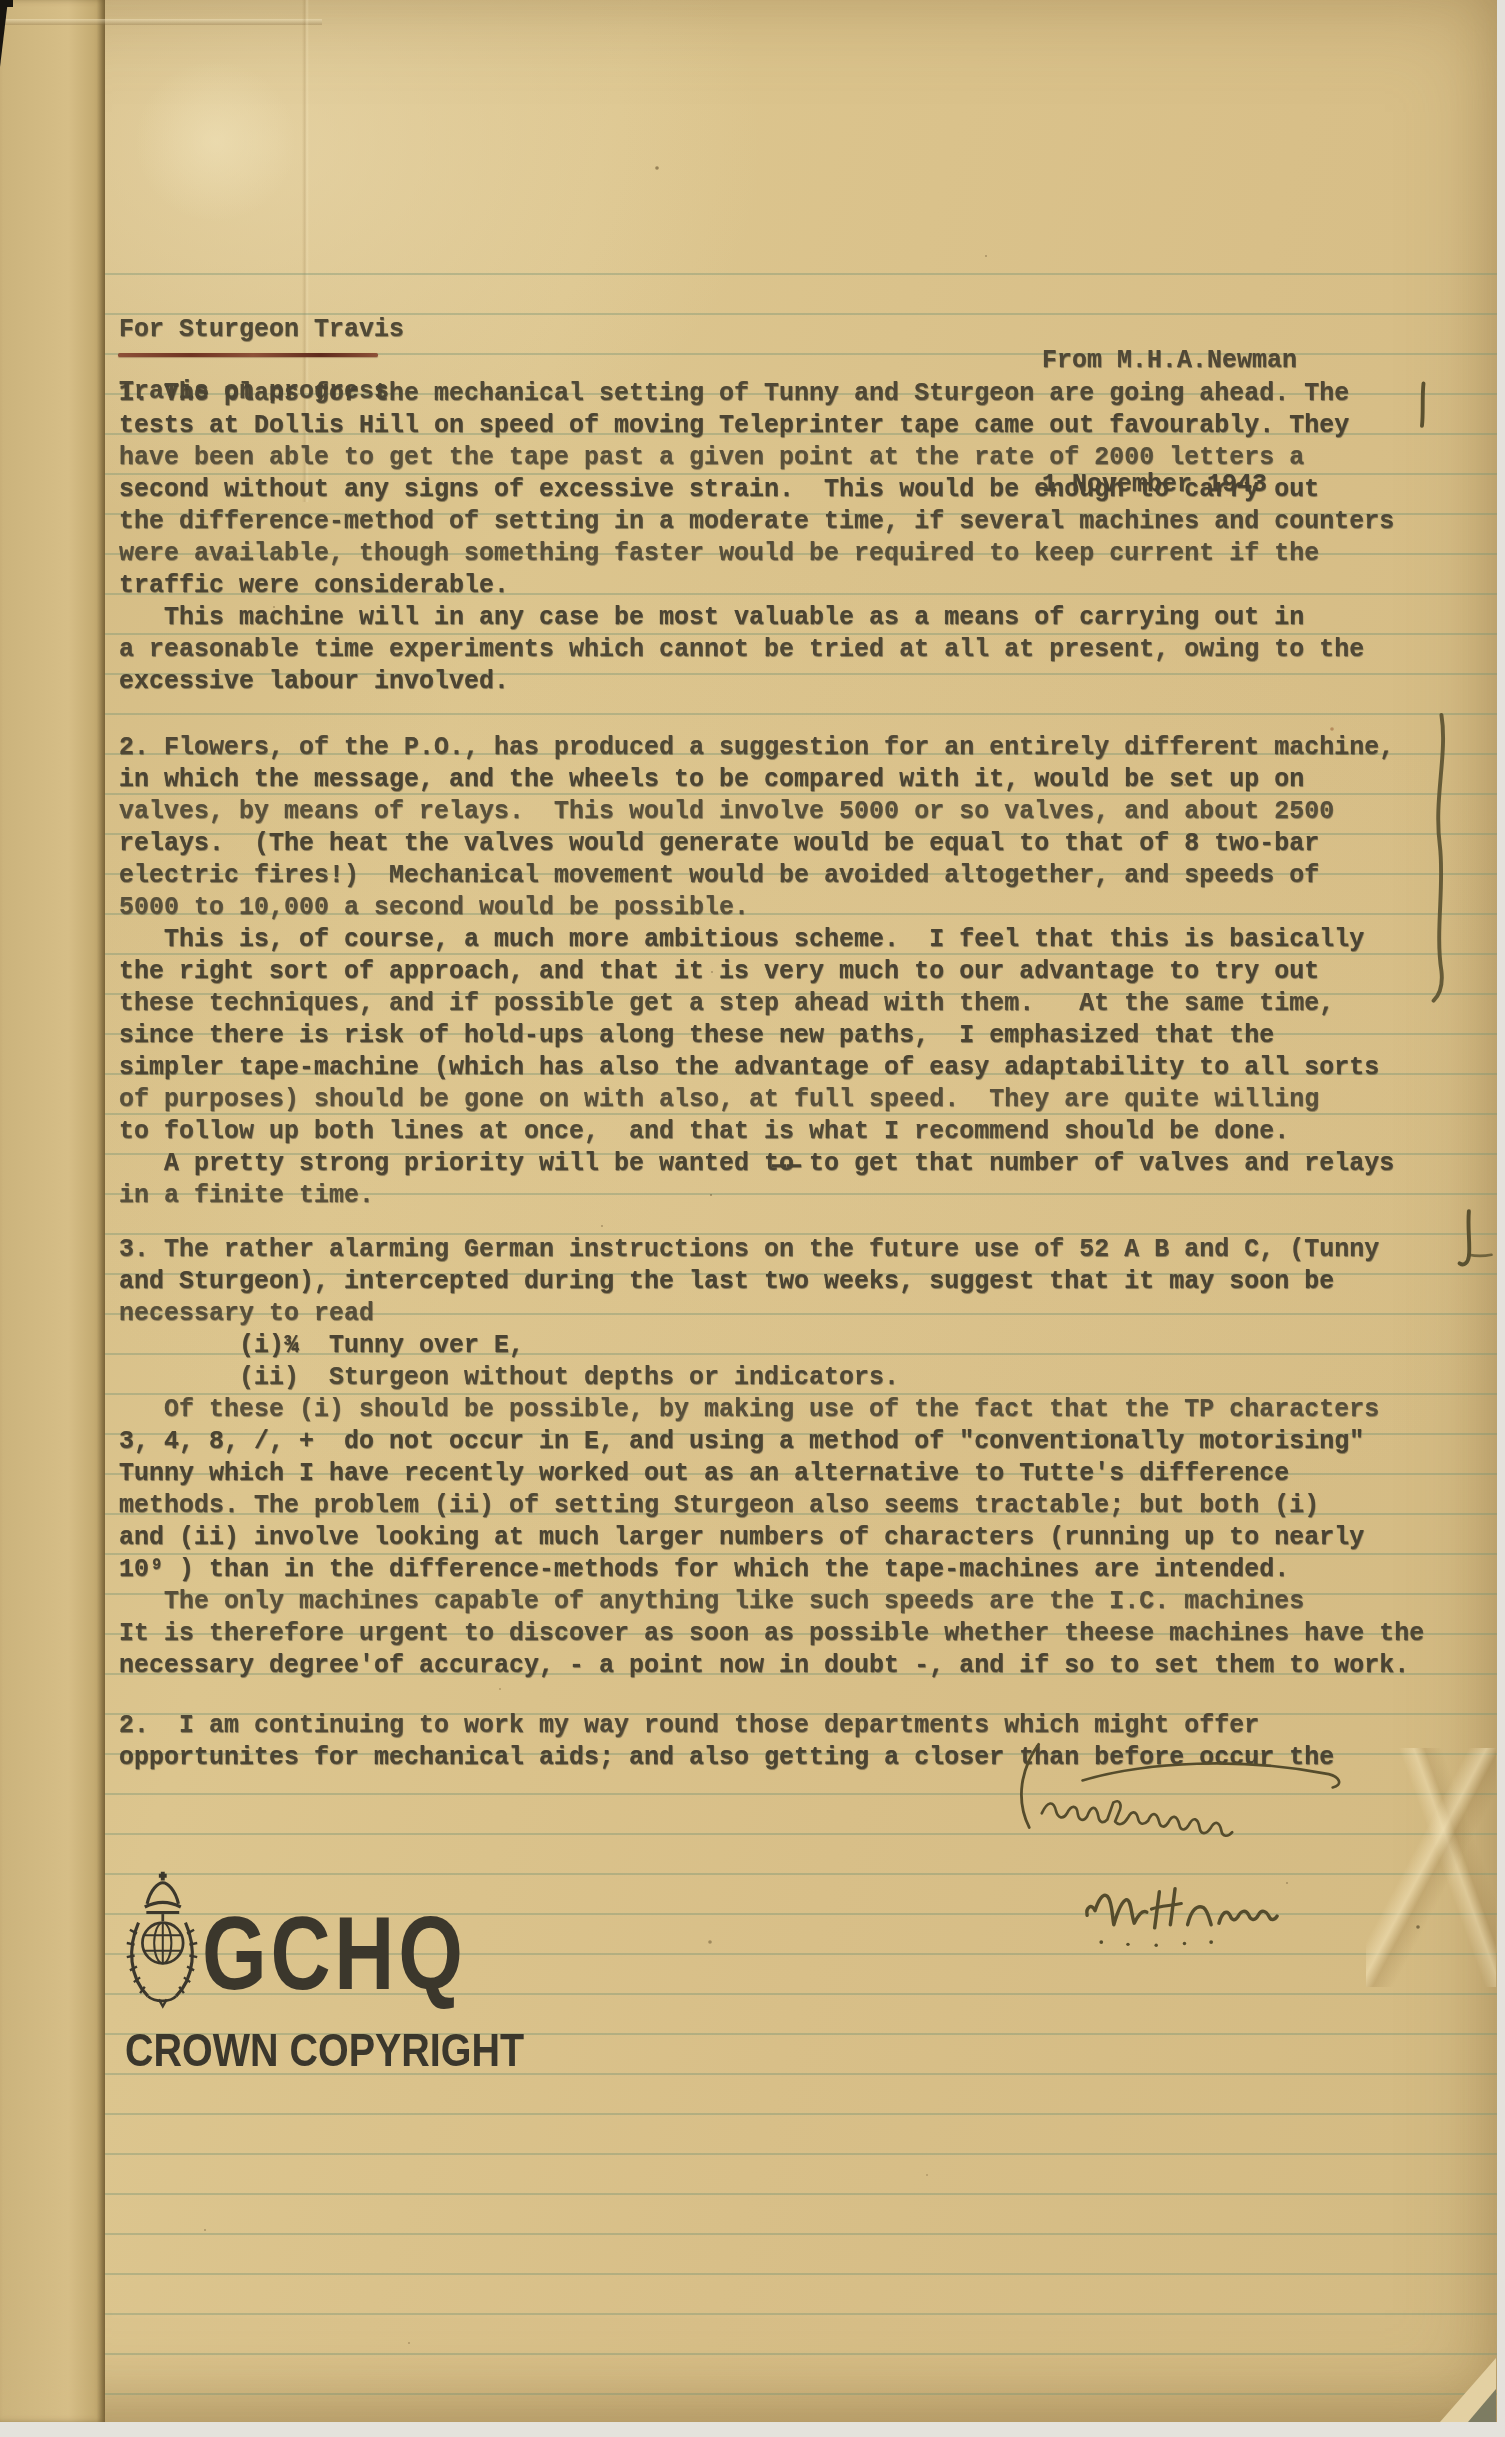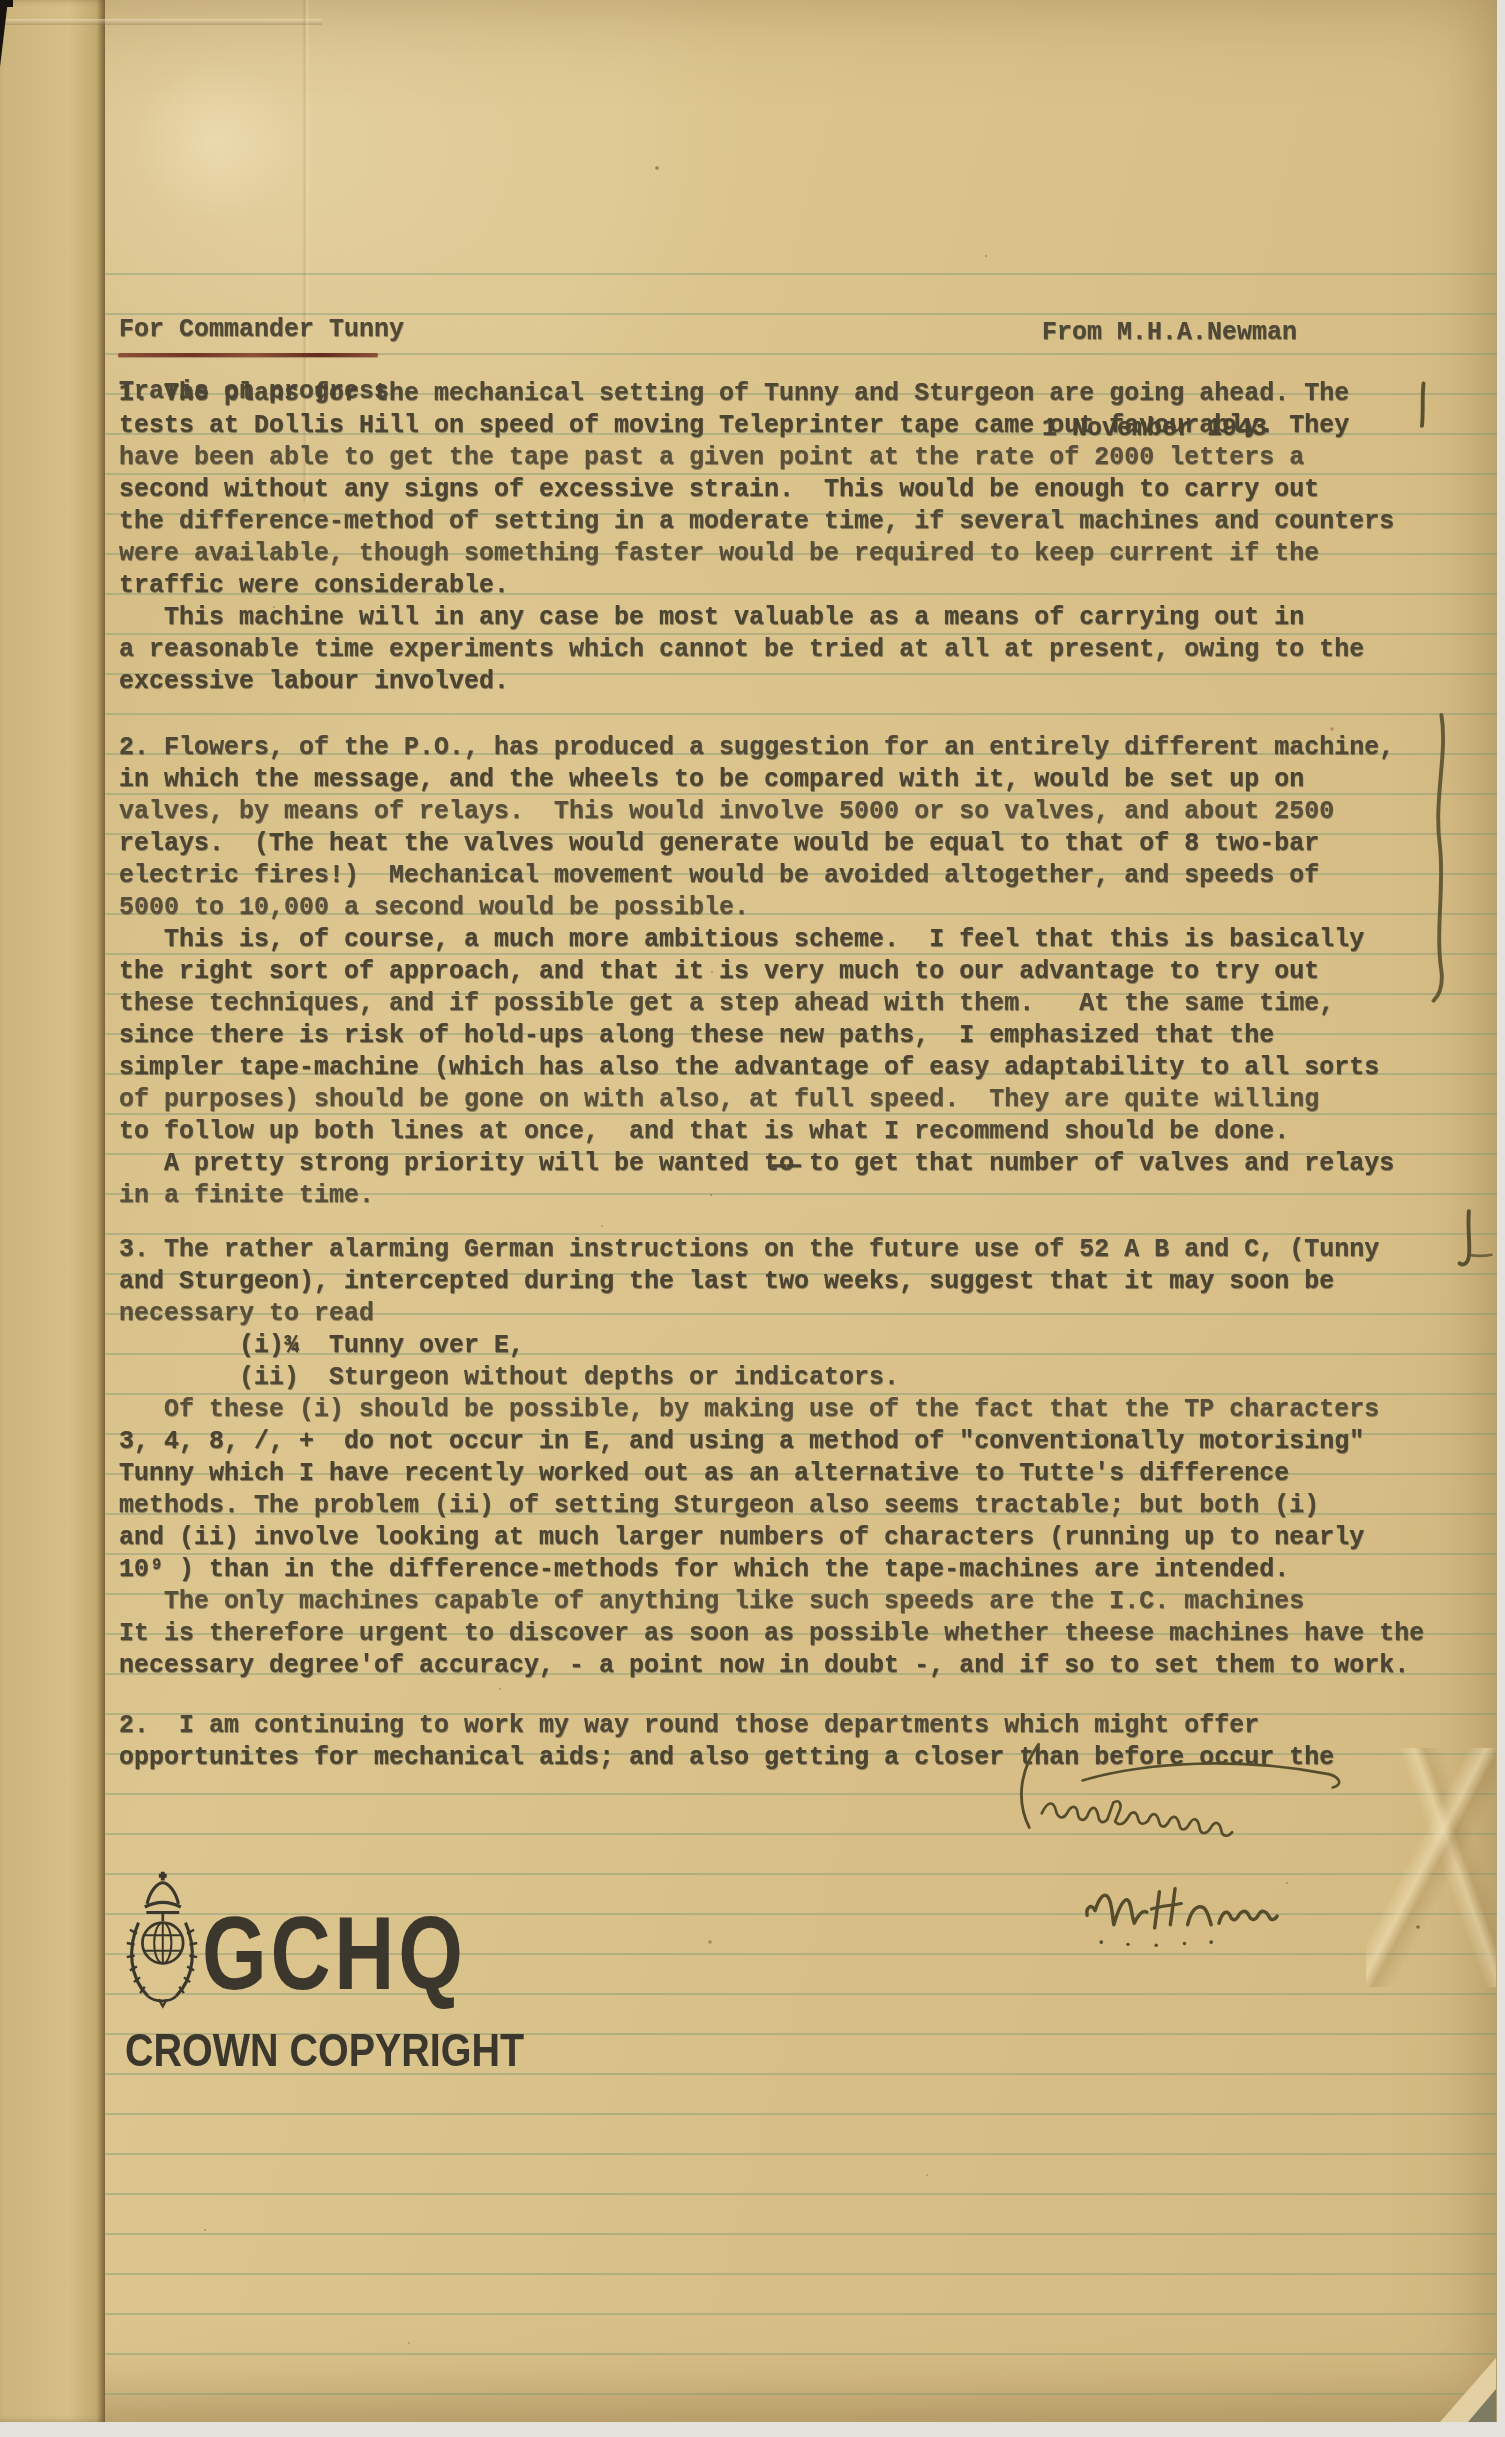--- a/index.html
+++ b/index.html
@@ -41,21 +41,21 @@
         709px 1941px 0 0.8px rgba(92,72,40,.45),204px 2229px 0 0 rgba(92,72,40,.4),
         1286px 1882px 0 0 rgba(92,72,40,.4),926px 2174px 0 0 rgba(110,86,48,.35),
         408px 2342px 0 0 rgba(92,72,40,.35),1417px 1926px 0 0.8px rgba(70,58,34,.6),
         1184px 784px 0 0 rgba(150,90,50,.35),710px 1194px 0 0 rgba(92,72,40,.5);}
   .typed{position:absolute;color:#4b4433;font-size:25px;font-weight:700;
         text-shadow:0.5px 0.5px 0.7px rgba(62,54,38,.55), -0.2px 0 rgba(62,54,38,.3);
         white-space:pre;}
   .typed .tl{line-height:32px;white-space:pre;}
   .typed .tl:nth-child(3n){opacity:.90;}
   .typed .tl:nth-child(4n+1){opacity:.96;}
-  .header-right .tl{line-height:38px;}
+  .header-right .tl{line-height:38px;margin-top:28px;}
   .title-underline{position:absolute;left:118px;top:353px;width:260px;height:3.9px;border-radius:1.6px;
         background:linear-gradient(90deg,#8d5038,#6f3322 28%,#8d5038 52%,#5f2a1c 78%,#8d5038);
         box-shadow:0 0.8px 0.8px rgba(90,40,25,.4);}
   .penmark{position:absolute;}
   .penmark path{fill:none;stroke:#5a5130;stroke-linecap:round;}
   .hand{position:absolute;}
   .hand path{fill:none;stroke:#554c2c;stroke-linecap:round;stroke-linejoin:round;}
   .gchq-text{position:absolute;left:202px;top:1901px;color:#3b372c;
         font-family:"Liberation Sans",sans-serif;font-weight:bold;font-size:104px;line-height:104px;
         letter-spacing:4.7px;transform:scaleX(0.80);transform-origin:left top;}
@@ -72,21 +72,21 @@
   <div class="page">
     <div class="left-edge"></div>
     <div class="top-crease"></div>
     <div class="side-crease"></div>
     <div class="ruling"></div>
     <div class="watermark"></div>
     <div class="crumple"></div>
     <div class="speck"></div>
 
     <div class="typed" style="left:119px;top:256px;">
-      <div class="tl">For Commander Tunny</div>
+      <div class="tl">For Sturgeon Travis</div>
     </div>
     <div class="typed header-right" style="left:1042px;top:256px;">
       <div class="tl">From M.H.A.Newman</div>
       <div class="tl">1 November 1943</div>
     </div>
     <div class="typed" style="left:119px;top:318px;">
       <div class="tl">Travis on progress</div>
     </div>
     <div class="title-underline"></div>
 

